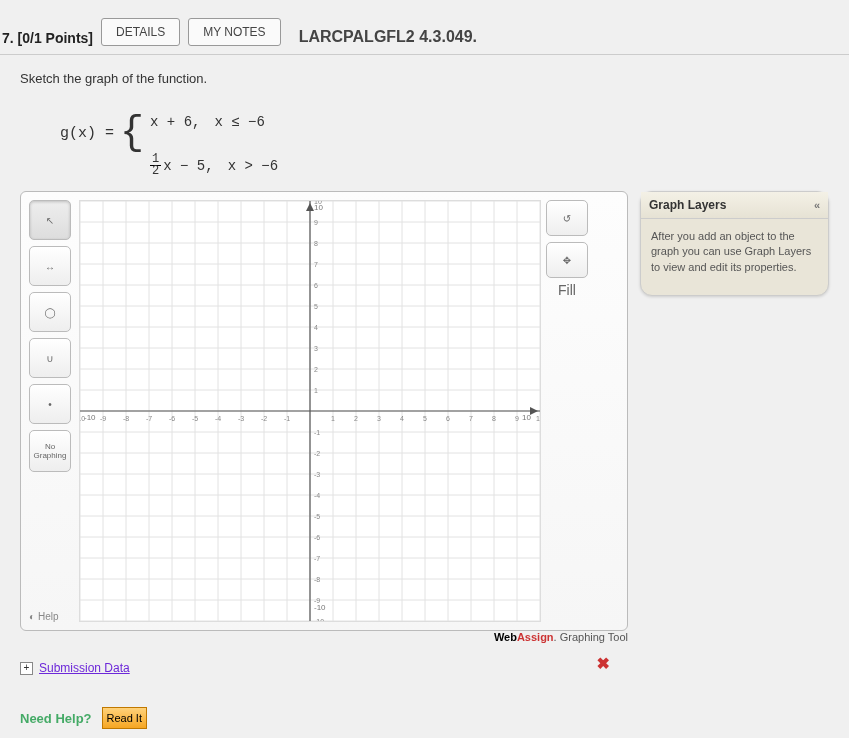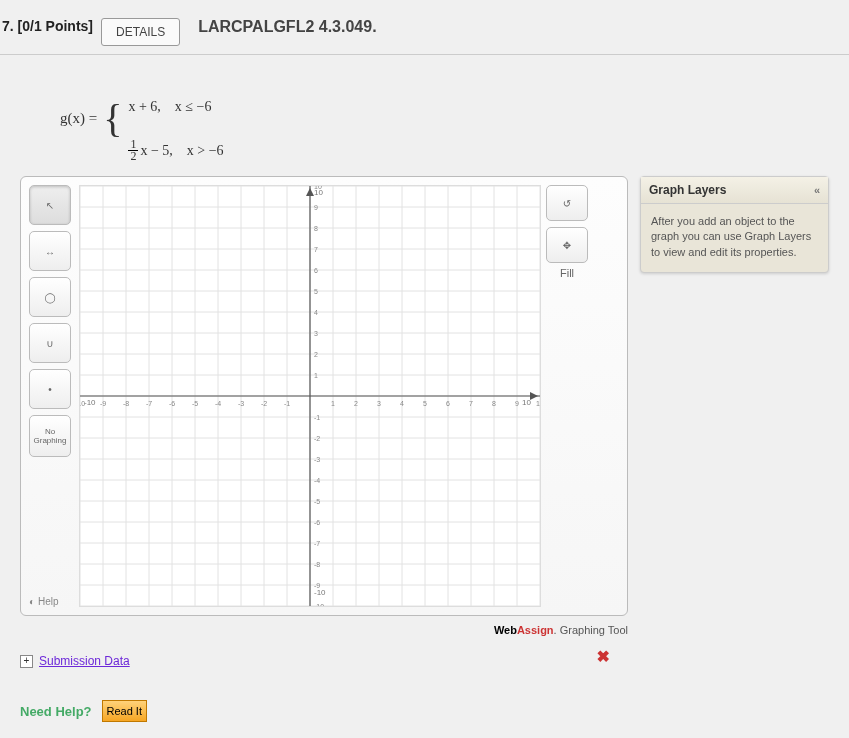--- a/index.html
+++ b/index.html
@@ -9,21 +9,21 @@
     color: #333;
     font-size: 13px;
   }
   .page {
     background: #f0f0f0;
     min-height: 738px;
     padding: 0;
   }
   .header-row {
     display: flex;
-    align-items: flex-start;
+    align-items: flex-end;
     gap: 8px;
     padding: 18px 10px 8px 2px;
     border-bottom: 1px solid #ccc;
   }
   .qnum {
     font-weight: bold;
     font-size: 14px;
     color: #222;
   }
   .pill-btn {
@@ -43,21 +43,21 @@
   }
   .content {
     padding: 16px 20px;
   }
   .prompt {
     font-size: 13px;
     margin-bottom: 4px;
   }
   .func {
     margin: 4px 0 14px 40px;
-    font-family: Liberation Serif, serif;
+    font-family: Liberation Mono, monospace;
     font-size: 15px;
     display: flex;
     align-items: center;
     gap: 6px;
   }
   .brace {
     font-size: 40px;
     line-height: 36px;
   }
   .pieces {
@@ -112,49 +112,49 @@
     border:1px solid #ddd;
   }
   .side-tools {
     display:flex;
     flex-direction:column;
     gap:6px;
     width:40px;
     align-items:center;
   }
   .side-tools .tool{height:34px;}
-  .fill-label{font-size:11px;color:#666;margin-top:-2px;}
+  .fill-label{font-size:14px;color:#666;margin-top:-2px;}
   .branding {
     text-align:right;
     font-size:11px;
     color:#555;
-    margin-top:8px;
+    margin-top:0;
   }
   .branding .wa{color:#000;font-weight:bold;}
   .branding .as{color:#c33;font-weight:bold;}
   .panel {
     background:#e9e5d8;
     border:1px solid #ccc;
-    border-radius:4px;
+    border-radius:12px;
     width:225px;
     box-shadow:0 1px 3px rgba(0,0,0,.15);
     margin-left:4px;
   }
   .panel-header{
     background:linear-gradient(#f4f1e6,#e6e2d4);
     padding:6px 8px;
     font-weight:bold;
     font-size:12px;
     border-bottom:1px solid #ccc;
     display:flex;
     justify-content:space-between;
     align-items:center;
   }
   .panel-body{
-    padding:10px 10px 12px 10px;
+    padding:10px 10px 20px 10px;
     font-size:11px;
     color:#555;
     line-height:1.4;
   }
   .collapse{font-size:11px;color:#777;cursor:pointer;}
   .submission {
     margin-top:18px;
     font-size:12px;
     display:flex;
     align-items:center;
@@ -177,25 +177,27 @@
   .ticklab{position:absolute;font-size:8px;color:#777;}
 </style>
 </head>
 <body>
 
 <div class="page">
 
   <div class="header-row">
     <span class="qnum">7. [0/1 Points]</span>
     <button class="pill-btn">DETAILS</button>
+    <button class="pill-btn">MY NOTES</button>
     <span class="refcode">LARCPALGFL2 4.3.049.</span>
   </div>
 
   <div class="content">
 
+    <div class="prompt">Sketch the graph of the function.</div>
 
     <div class="func">
       <span>g(x) =</span>
       <span class="brace">{</span>
       <span class="pieces">
         <span class="row">
           <span>x + 6,</span>
           <span>x ≤ −6</span>
         </span>
         <span class="row">

